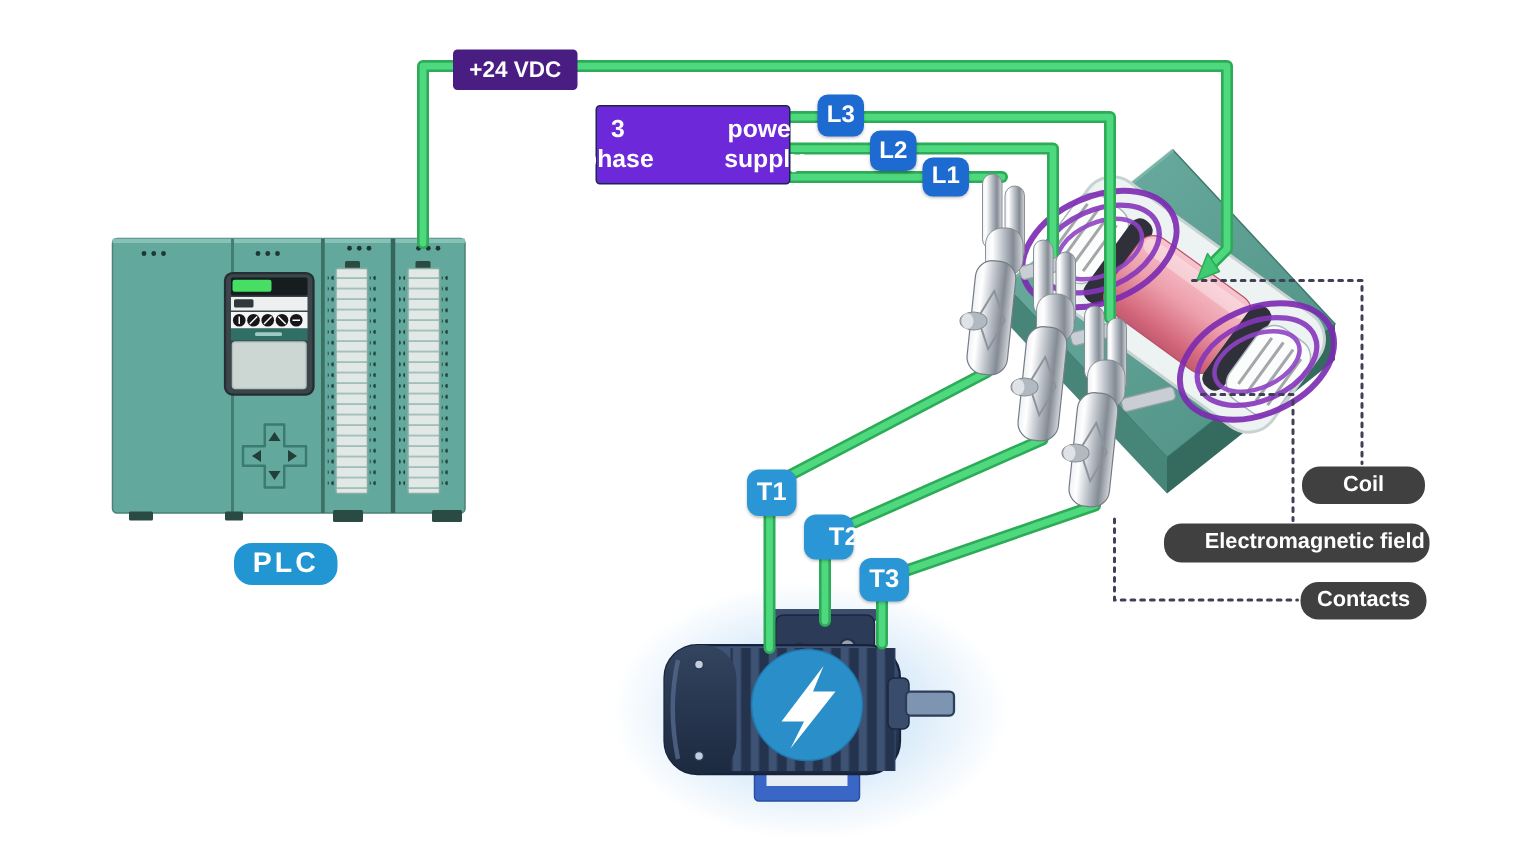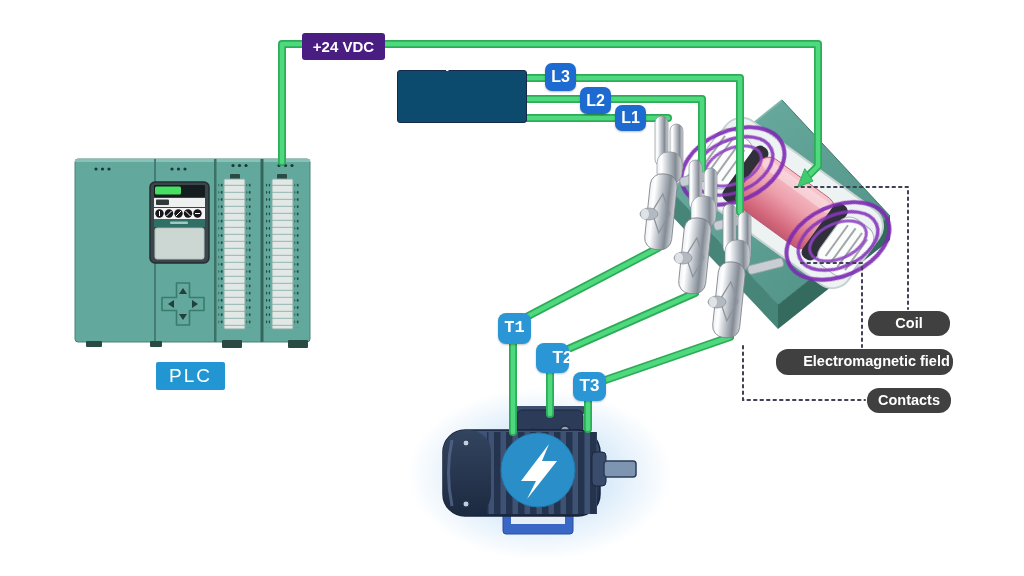--- a/index.html
+++ b/index.html
@@ -6,23 +6,23 @@
   .canvas{position:relative;width:1024px;height:576px;background:#ffffff;overflow:hidden;
           font-family:"Liberation Sans",sans-serif;}
   .canvas svg{position:absolute;left:0;top:0;}
   .lbl{position:absolute;display:flex;align-items:center;justify-content:center;
        color:#fff;box-sizing:border-box;text-align:center;line-height:1.2;}
   .tag-phase{background:#1d6ad1;border-radius:7px;font-size:16px;font-weight:700;
              box-shadow:0 1px 2px rgba(0,0,0,.25);}
   .tag-term{background:#2b96d5;border-radius:8px;font-size:17px;font-weight:700;
             box-shadow:0 1px 2px rgba(0,0,0,.25);}
   .tag-vdc{background:#4a1d82;border-radius:3px;font-size:15px;font-weight:700;}
-  .tag-ps{background:#0c4a6e;border:1px solid #16294a;border-radius:3px;
-          font-size:16.5px;font-weight:600;flex-direction:column;gap:47px;}
-  .tag-plc{background:#2196d3;border-radius:2px;font-size:19px;font-weight:400;letter-spacing:2px;}
+  .tag-ps{background:#6d28d9;border:1px solid #16294a;border-radius:3px;
+          font-size:16.5px;font-weight:600;flex-direction:row;gap:47px;}
+  .tag-plc{background:#2196d3;border-radius:12px;font-size:19px;font-weight:700;letter-spacing:2px;}
   .tag-callout{background:#404040;border-radius:12px;font-size:14.5px;font-weight:600;}
 </style>
 </head>
 <body>
 
 <div class="canvas">
 
 <svg width="1024" height="576" viewBox="0 0 1024 576">
   <defs>
     <linearGradient id="metalH" x1="0" y1="0" x2="1" y2="0">
@@ -272,21 +272,21 @@
 
   <div class="lbl tag-ps" style="left:397px;top:70px;width:130px;height:53px;">
     <span>3 phase</span>
     <span>power supply</span>
   </div>
 
   <div class="lbl tag-phase" style="left:545px;top:63px;width:31px;height:28px;">L3</div>
   <div class="lbl tag-phase" style="left:580px;top:87px;width:31px;height:27px;">L2</div>
   <div class="lbl tag-phase" style="left:615px;top:105px;width:31px;height:26px;">L1</div>
 
-  <div class="lbl tag-term" style="left:498px;top:313px;width:33px;height:31px;font-family:Liberation Mono, monospace;">T1</div>
+  <div class="lbl tag-term" style="left:498px;top:313px;width:33px;height:31px;">T1</div>
   <div class="lbl tag-term" style="left:536px;top:343px;width:33px;height:30px;padding-left:20px;">T2</div>
   <div class="lbl tag-term" style="left:573px;top:372px;width:33px;height:29px;">T3</div>
 
   <div class="lbl tag-plc" style="left:156px;top:362px;width:69px;height:28px;">PLC</div>
 
   <div class="lbl tag-callout" style="left:868px;top:311px;width:82px;height:25px;">Coil</div>
   <div class="lbl tag-callout" style="left:776px;top:349px;width:177px;height:26px;padding-left:24px;">Electromagnetic field</div>
   <div class="lbl tag-callout" style="left:867px;top:388px;width:84px;height:25px;">Contacts</div>
 </div>
 

